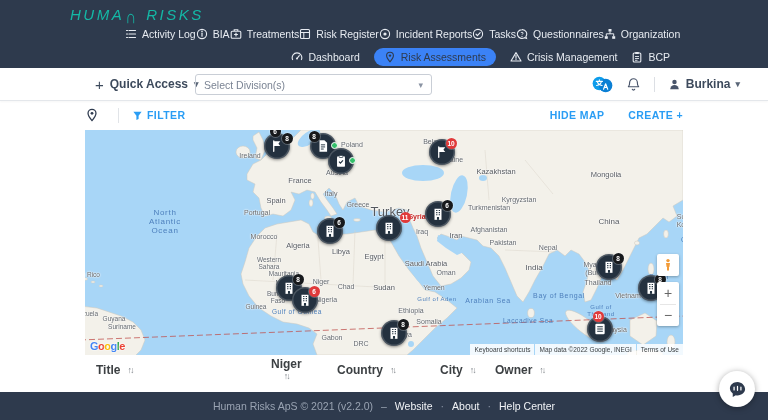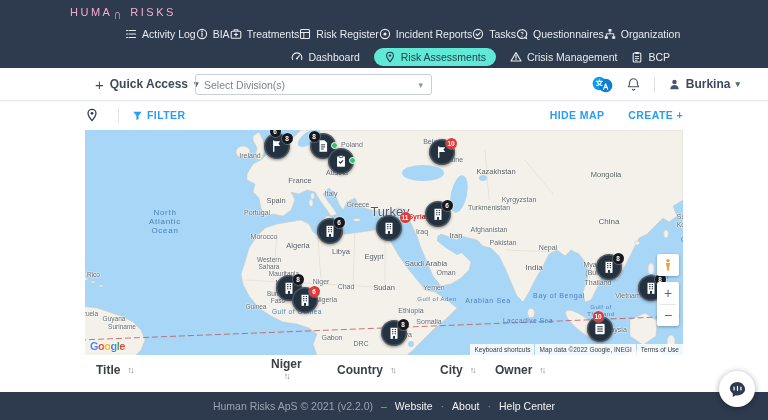--- a/index.html
+++ b/index.html
@@ -1,27 +1,27 @@
 <!DOCTYPE html>
 <html><head>
 <meta charset="utf-8">
 <style>
   * { box-sizing: border-box; margin: 0; padding: 0; }
   html,body { width:768px; height:420px; overflow:hidden; font-family:"Liberation Sans",sans-serif; background:#fff; position:relative; }
 
   
   .header { position:absolute; top:0; left:0; width:768px; height:68px; background:#2e3a4d; }
-  .logo { position:absolute; left:70px; top:6px; color:#f9a8d4; font-size:11px; letter-spacing:2.5px; font-weight:400; }
+  .logo { position:absolute; left:70px; top:6px; color:#14b8a6; font-size:15px; letter-spacing:2.5px; font-weight:400;font-style:italic; }
   .logo .lglyph { display:inline-block; transform:translateY(2px) scaleY(1.25); margin:0 1px; font-weight:300; }
   .nav1 { position:absolute; top:28px; left:125px; width:548px; display:flex; justify-content:space-between; }
   .nav2 { position:absolute; top:46px; right:98px; display:flex; gap:14px; align-items:center; height:21px; }
   .nav-item { display:flex; align-items:center; gap:5px; color:#e7ebf1; font-size:10.5px; font-weight:500; cursor:pointer; white-space:nowrap; }
   .nav-item .nicon { width:12px; height:12px; display:inline-flex; }
   .nav-item .nicon svg { width:12px; height:12px; display:block; }
-  .nav-item.active { background:#5eead4; color:#2e3a4d; border-radius:11px; padding:3px 10px; }
+  .nav-item.active { background:#3b82f6; color:#2e3a4d; border-radius:11px; padding:3px 10px; }
 
   
   .toolbar { position:absolute; top:68px; left:0; width:768px; height:33px; background:#fff; border-bottom:1px solid #e4e7eb; box-shadow:0 1px 2px rgba(0,0,0,.04); }
   .qa { position:absolute; left:95px; top:0; height:32px; display:flex; align-items:center; gap:6px; color:#3d4a5c; font-size:12px; font-weight:700; cursor:pointer; }
   .qa .plus { font-size:15px; font-weight:400; }
   .caret { font-size:9px; color:#5a6678; }
   .select { position:absolute; left:195px; top:6px; width:237px; height:21px; border:1px solid #c9ced6; border-radius:3px; display:flex; align-items:center; padding:0 8px; font-size:10.5px; color:#7b8494; cursor:pointer; }
   .select .caret { margin-left:auto; color:#8a93a3; }
   .tb-right { position:absolute; right:28px; top:0; height:32px; display:flex; align-items:center; gap:13px; }
   .tb-right .vdiv { width:1px; height:15px; background:#dcdfe4; }

